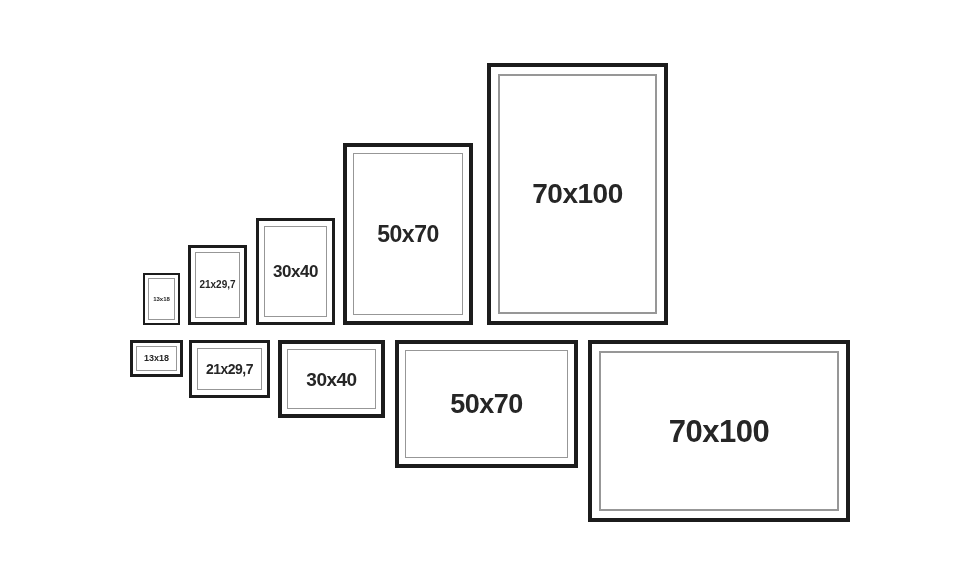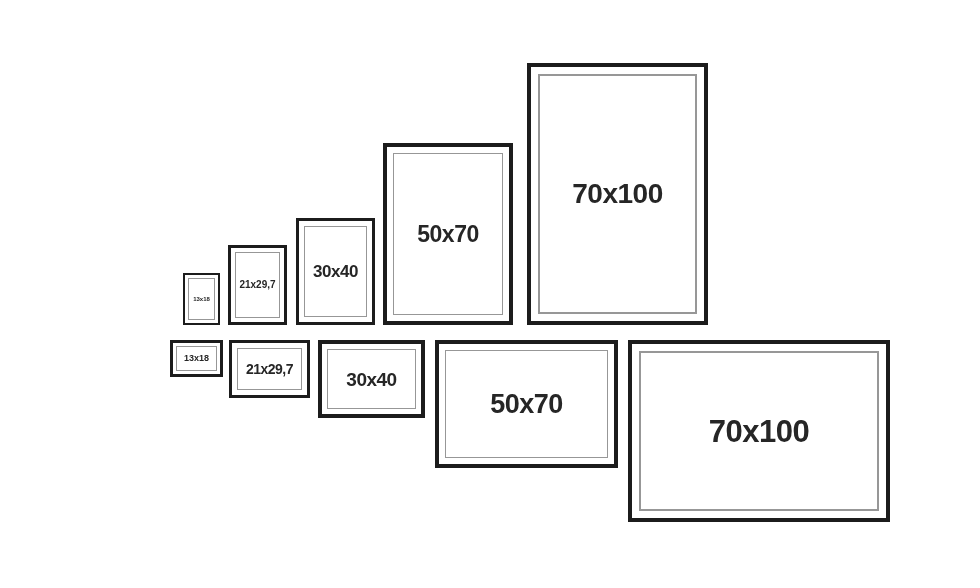--- a/index.html
+++ b/index.html
@@ -15,21 +15,20 @@
     background: #ffffff;
     overflow: hidden;
   }
   
   .frame {
     position: absolute;
     box-sizing: border-box;
     border-style: solid;
     border-color: #1c1c1c;
     background: #ffffff;
-    margin-left: 40px;
   }
   .frame .inner {
     box-sizing: border-box;
     width: 100%;
     height: 100%;
     border: 1px solid #979797;
     background: #ffffff;
     display: flex;
     align-items: center;
     justify-content: center;

